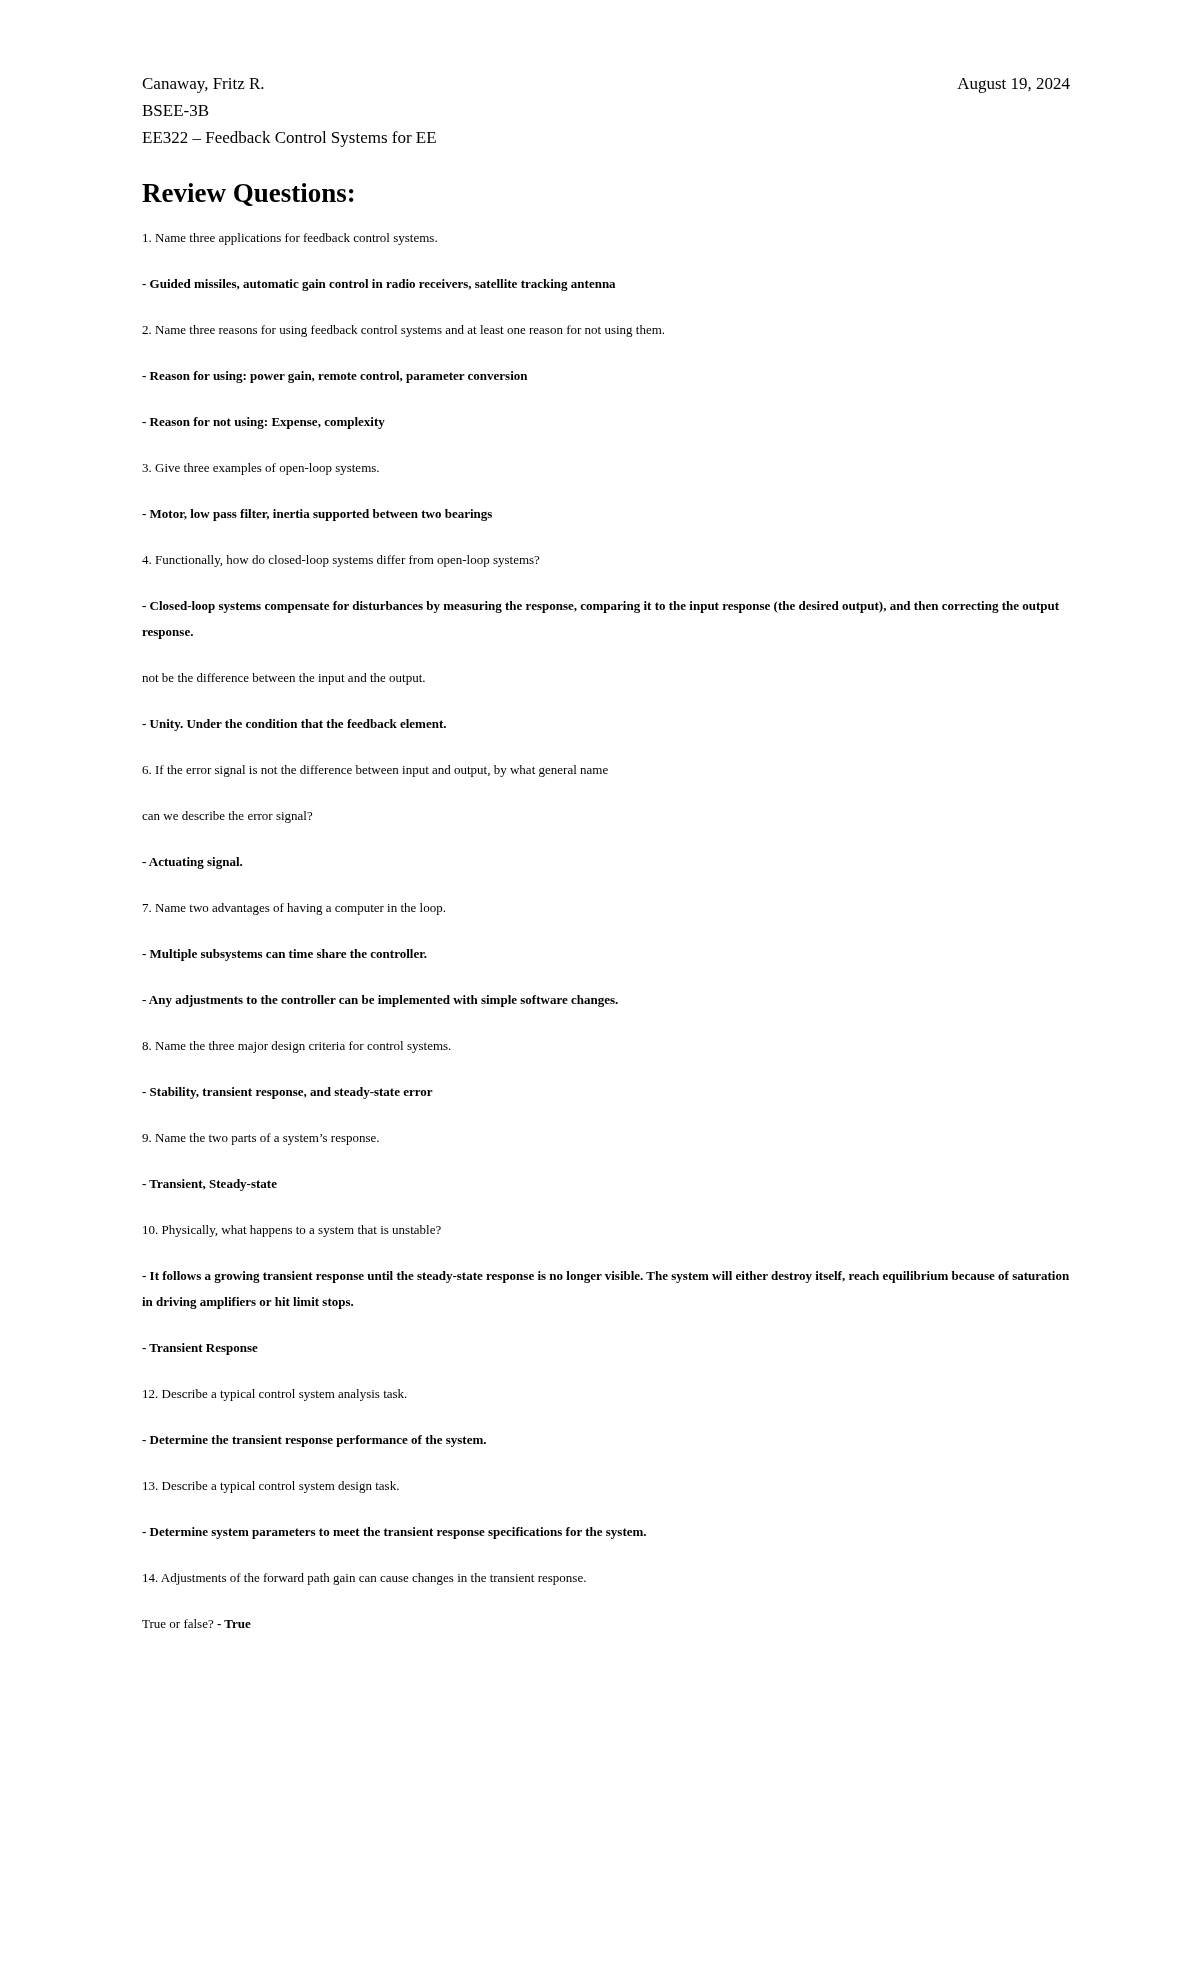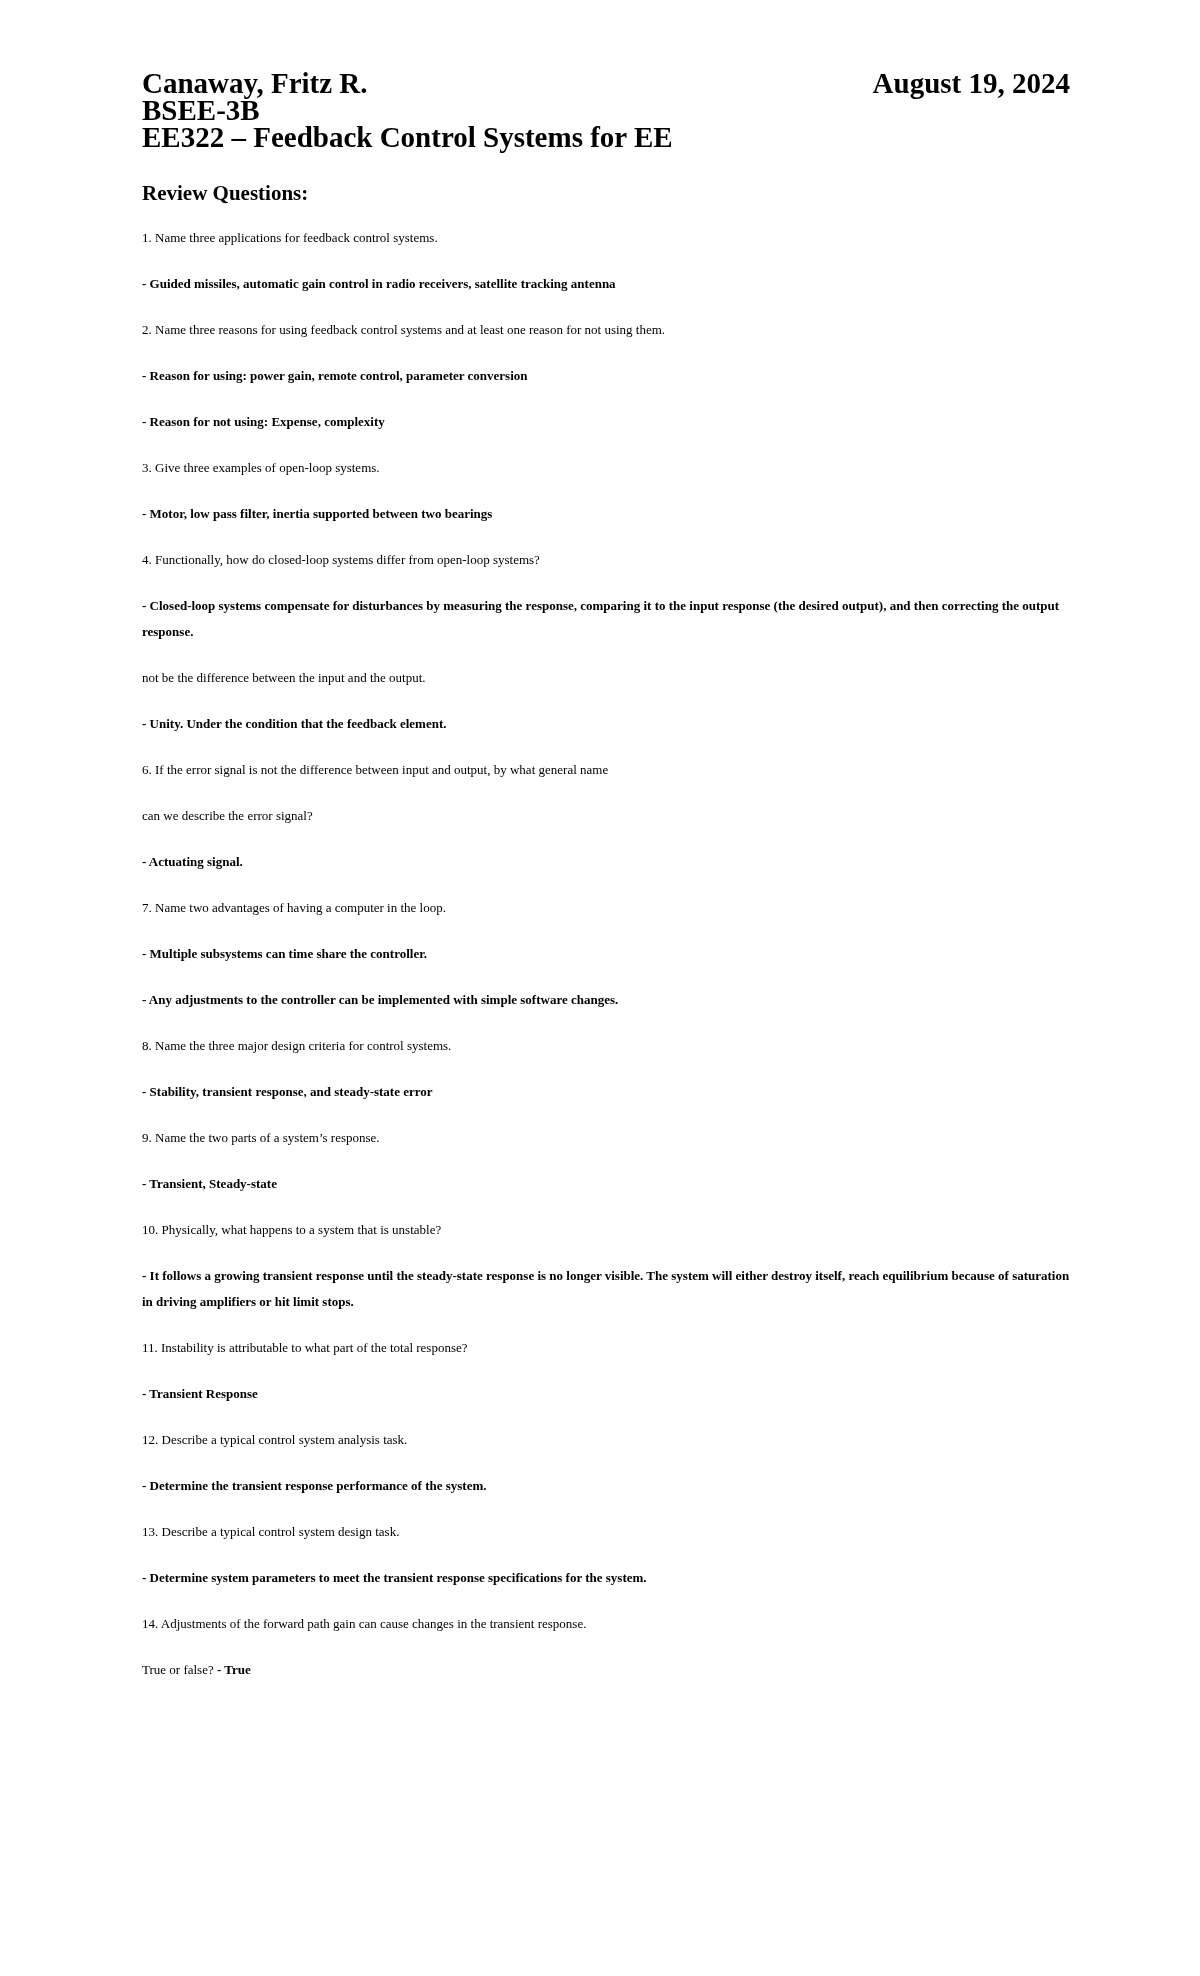--- a/index.html
+++ b/index.html
@@ -16,33 +16,33 @@
       font-family: "Liberation Serif", "DejaVu Serif", serif;
     }
     .page {
       position: absolute;
       left: 142px;
       top: 70px;
       width: 928px;
     }
     .header {
       position: relative;
-      font-weight: bold;
-      font-size: 29px;
+      font-weight: normal;
+      font-size: 17px;
       line-height: 27px;
     }
     .header .date {
       position: absolute;
       right: 0;
       top: 0;
     }
     .section-title {
       margin-top: 29px;
       font-weight: bold;
-      font-size: 21px;
+      font-size: 27px;
       line-height: 27px;
     }
     .qa {
       font-size: 13px;
       line-height: 26px;
     }
     .q {
       margin-top: 20px;
       font-weight: normal;
     }
@@ -99,21 +99,20 @@
 
     <div class="q">8. Name the three major design criteria for control systems.</div>
     <div class="a">- Stability, transient response, and steady-state error</div>
 
     <div class="q">9. Name the two parts of a system’s response.</div>
     <div class="a">- Transient, Steady-state</div>
 
     <div class="q">10. Physically, what happens to a system that is unstable?</div>
     <div class="a">- It follows a growing transient response until the steady-state response is no longer visible. The system will either destroy itself, reach equilibrium because of saturation in driving amplifiers or hit limit stops.</div>
 
-    <div class="q">11. Instability is attributable to what part of the total response?</div>
     <div class="a">- Transient Response</div>
 
     <div class="q">12. Describe a typical control system analysis task.</div>
     <div class="a">- Determine the transient response performance of the system.</div>
 
     <div class="q">13. Describe a typical control system design task.</div>
     <div class="a">- Determine system parameters to meet the transient response specifications for the system.</div>
 
     <div class="q">14. Adjustments of the forward path gain can cause changes in the transient response.</div>
     <div class="q-cont">

